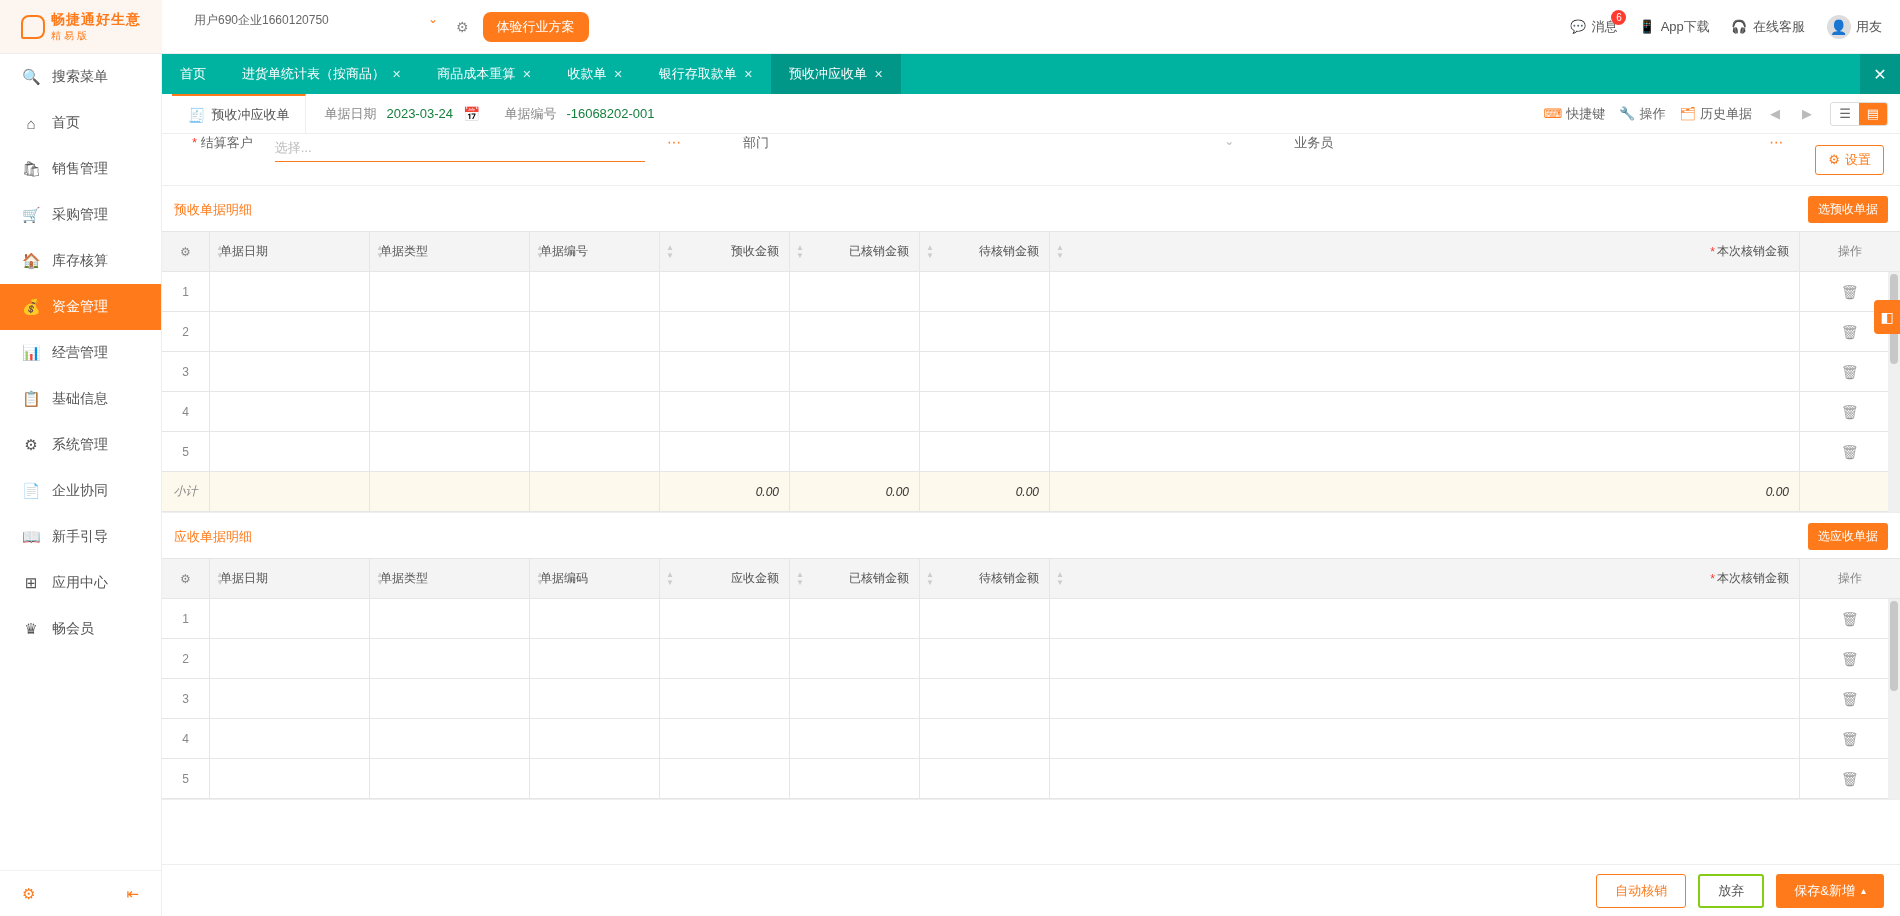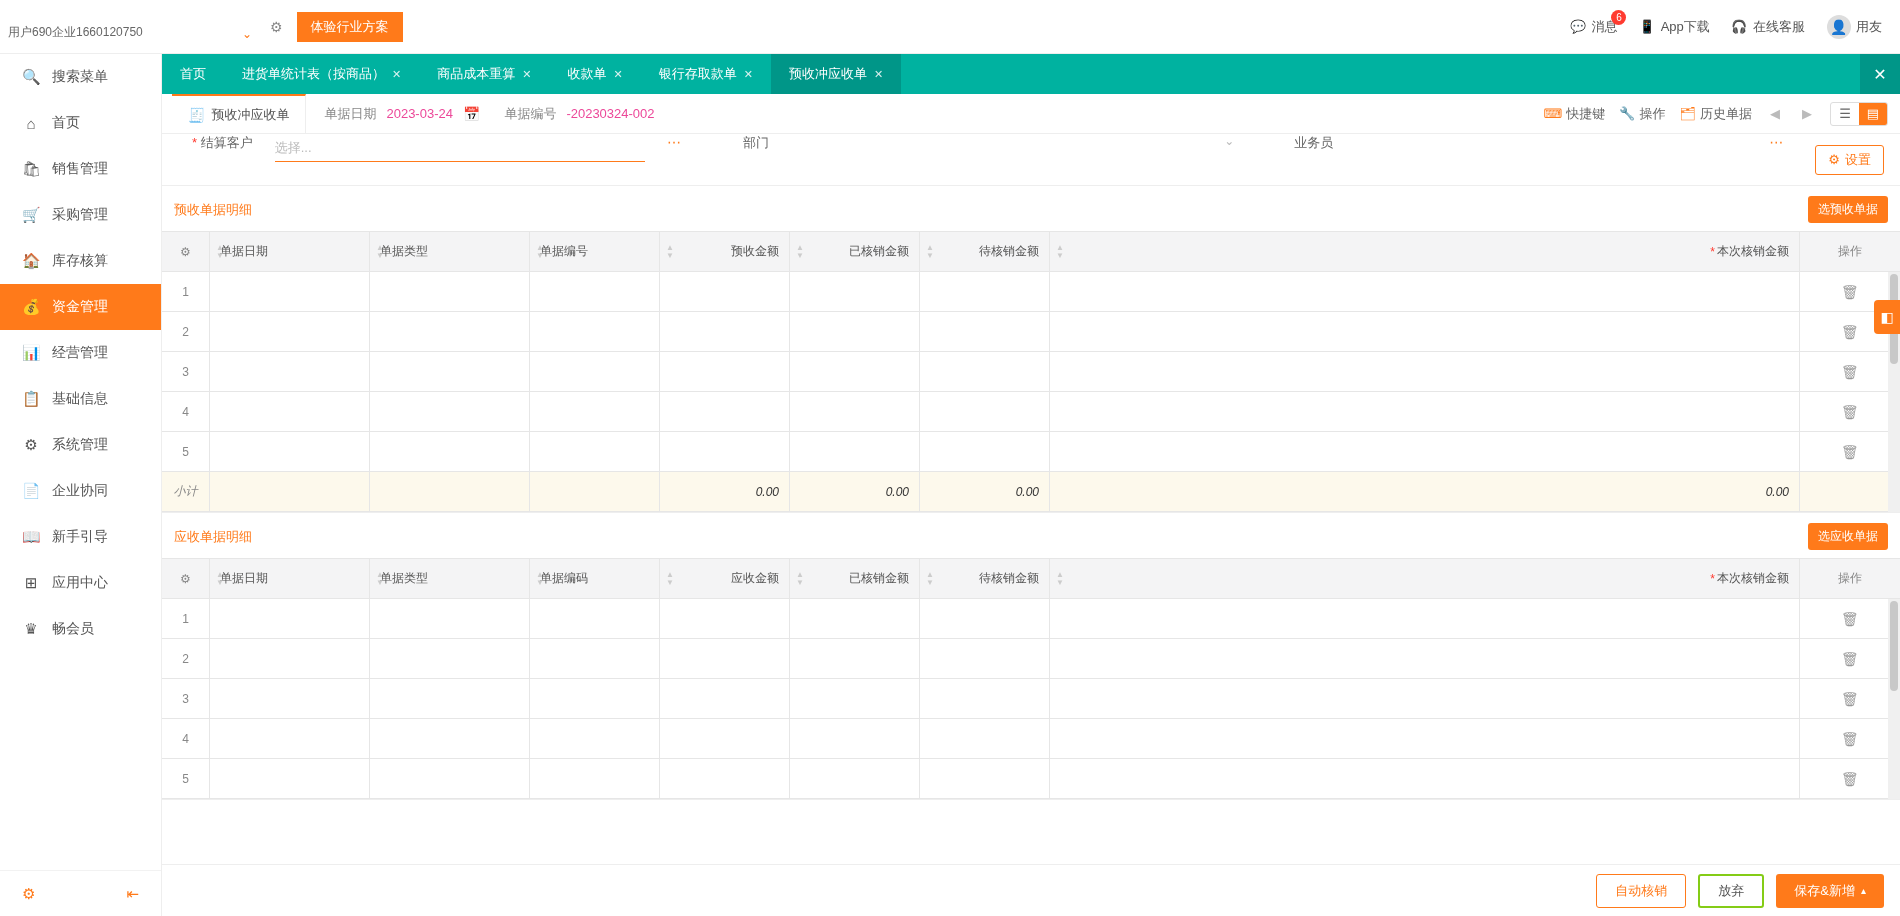--- a/index.html
+++ b/index.html
@@ -5,24 +5,24 @@
   * { box-sizing: border-box; margin: 0; padding: 0; font-family: "Microsoft YaHei", Arial, sans-serif; }
   body { font-size: 12px; color: #333; background: #fff; width: 1900px; height: 916px; overflow: hidden; position: relative; }
 
   
   .topbar { height: 54px; width: 100%; display: flex; align-items: center; border-bottom: 1px solid #eee; }
   .logo-box { width: 162px; height: 100%; display: flex; align-items: center; justify-content: center; background: #fdf6f0; }
   .logo-mark { width: 24px; height: 24px; border: 2.5px solid #FF7A1A; border-radius: 8px 8px 8px 2px; position: relative; }
   .logo-txt { display: flex; flex-direction: column; margin-left: 6px; }
   .logo-txt .a { font-size: 14px; font-weight: 700; color: #FF7A1A; letter-spacing: 1px; }
   .logo-txt .b { font-size: 10px; color: #FF7A1A; letter-spacing: 3px; }
-  .tenant-select { margin-left: 0; width: 260px; height: 30px; display: flex; align-items: flex-end; justify-content: space-between; padding: 0 8px; border-bottom: 1px solid transparent; color: #666; cursor: pointer; }
+  .tenant-select { margin-left: 24px; width: 260px; height: 30px; display: flex; align-items: flex-start; justify-content: space-between; padding: 0 8px; border-bottom: 1px solid transparent; color: #666; cursor: pointer; }
   .tenant-select .chev { color: #FF7A1A; }
   .gear-btn { margin-left: 10px; color: #888; cursor: pointer; font-size: 14px; }
-  .trial-btn { margin-left: 14px; background: #FF7A1A; color: #fff; padding: 6px 14px; border-radius: 0; cursor: pointer; font-size: 13px; }
+  .trial-btn { margin-left: 14px; background: #FF7A1A; color: #fff; padding: 6px 14px; border-radius: 8px; cursor: pointer; font-size: 13px; }
   .top-right { margin-left: auto; display: flex; align-items: center; height: 100%; padding-right: 18px; gap: 22px; color: #555; }
   .top-right .item { display: flex; align-items: center; gap: 5px; cursor: pointer; font-size: 13px; }
   .badge { position: relative; }
   .badge .dot { position: absolute; top: -8px; right: -9px; background: #ff3b30; color: #fff; font-size: 10px; min-width: 15px; height: 15px; border-radius: 8px; display: flex; align-items: center; justify-content: center; padding: 0 3px; }
   .avatar { width: 24px; height: 24px; border-radius: 50%; background: #ddd; display: flex; align-items: center; justify-content: center; color: #888; font-size: 14px; }
 
   
   .tabbar { position: absolute; left: 162px; right: 0; top: 54px; height: 40px; background: #00B2A0; display: flex; align-items: stretch; color: #fff; }
   .tab { padding: 0 18px; display: flex; align-items: center; gap: 7px; cursor: pointer; font-size: 13px; position: relative; }
   .tab.active { background: #009688; }
@@ -38,21 +38,21 @@
   .side-bottom span { cursor: pointer; font-size: 15px; }
 
   
   .content { position: absolute; left: 162px; right: 0; top: 94px; bottom: 0; background: #f5f6f8; overflow: hidden; }
 
   .doc-head { background: #fff; height: 40px; display: flex; align-items: center; border-bottom: 1px solid #eee; padding: 0 0 0 10px; }
   .doc-tab { height: 100%; display: flex; align-items: center; gap: 6px; padding: 0 16px; border-top: 2px solid #FF7A1A; border-right: 1px solid #eee; background: #fff; color: #555; font-size: 13px; }
   .doc-tab .ic { color: #FF7A1A; font-size: 14px; }
   .doc-meta { display: flex; align-items: center; gap: 10px; margin-left: 18px; color: #666; font-size: 13px; }
   .doc-meta .lab { color: #888; }
-  .doc-meta .val { color: #ec4899; }
+  .doc-meta .val { color: #15803d; }
   .doc-meta .cal { color: #FF7A1A; font-size: 14px; }
   .doc-actions { margin-left: auto; display: flex; align-items: center; gap: 14px; padding-right: 12px; color: #666; font-size: 13px; }
   .doc-actions .a { display: flex; align-items: center; gap: 4px; cursor: pointer; }
   .doc-actions .a .ic { color: #FF7A1A; }
   .nav-arrow { color: #bbb; cursor: pointer; padding: 0 4px; }
   .view-toggle { display: flex; border: 1px solid #ddd; border-radius: 3px; overflow: hidden; }
   .view-toggle div { width: 28px; height: 22px; display: flex; align-items: center; justify-content: center; cursor: pointer; }
   .view-toggle .on { background: #FF7A1A; color: #fff; }
 
   .form-row { background: #fff; height: 52px; display: flex; border-bottom: 1px solid #eee; }
@@ -102,20 +102,27 @@
   
   .scroll-body { position: absolute; left: 0; right: 0; top: 40px; bottom: 52px; overflow-y: auto; background: #fff; }
 
   
   .right-float { position: absolute; right: 0; top: 300px; width: 26px; height: 34px; background: #FF7A1A; border-radius: 4px 0 0 4px; display: flex; align-items: center; justify-content: center; color: #fff; font-size: 14px; cursor: pointer; }
 </style>
 </head>
 <body>
 
 <div class="topbar">
+  <div class="logo-box">
+    <div class="logo-mark"></div>
+    <div class="logo-txt">
+      <span class="a">畅捷通好生意</span>
+      <span class="b">精易版</span>
+    </div>
+  </div>
   <div class="tenant-select">
     <span>用户690企业1660120750</span>
     <span class="chev">⌄</span>
   </div>
   <span class="gear-btn">⚙</span>
   <div class="trial-btn">体验行业方案</div>
   <div class="top-right">
     <div class="item badge">
       <span>💬</span>
       <span>消息</span>
@@ -229,21 +236,21 @@
   <div class="doc-head">
     <div class="doc-tab">
       <span class="ic">🧾</span>
       <span>预收冲应收单</span>
     </div>
     <div class="doc-meta">
       <span class="lab">单据日期</span>
       <span class="val">2023-03-24</span>
       <span class="cal">📅</span>
       <span class="lab" style="margin-left:14px">单据编号</span>
-      <span class="val">-20230324-002</span>
+      <span class="val">-16068202-001</span>
     </div>
     <div class="doc-actions">
       <div class="a">
           <span class="ic">⌨</span>
           <span>快捷键</span>
         </div>
       <div class="a">
           <span class="ic">🔧</span>
           <span>操作</span>
         </div>

